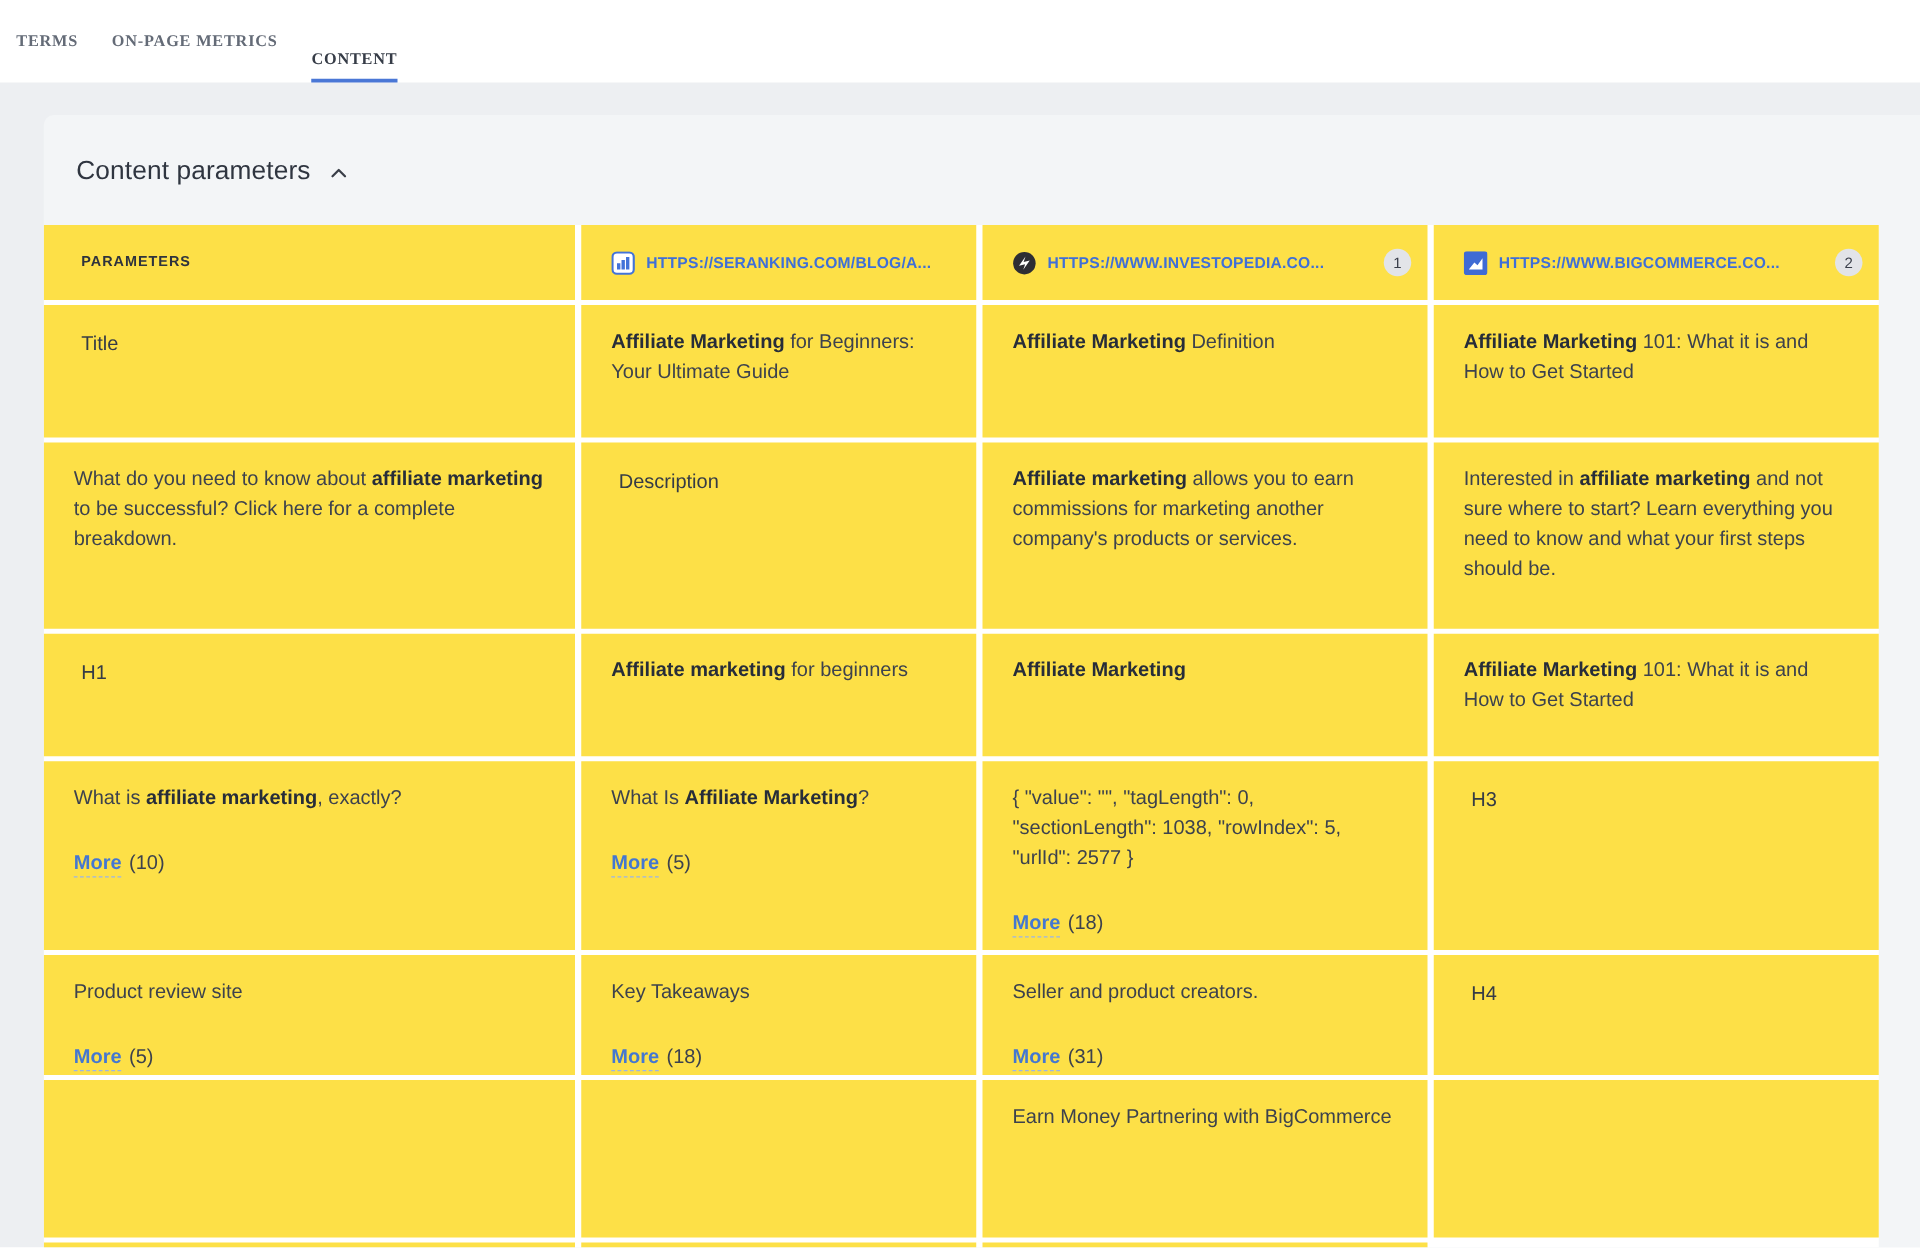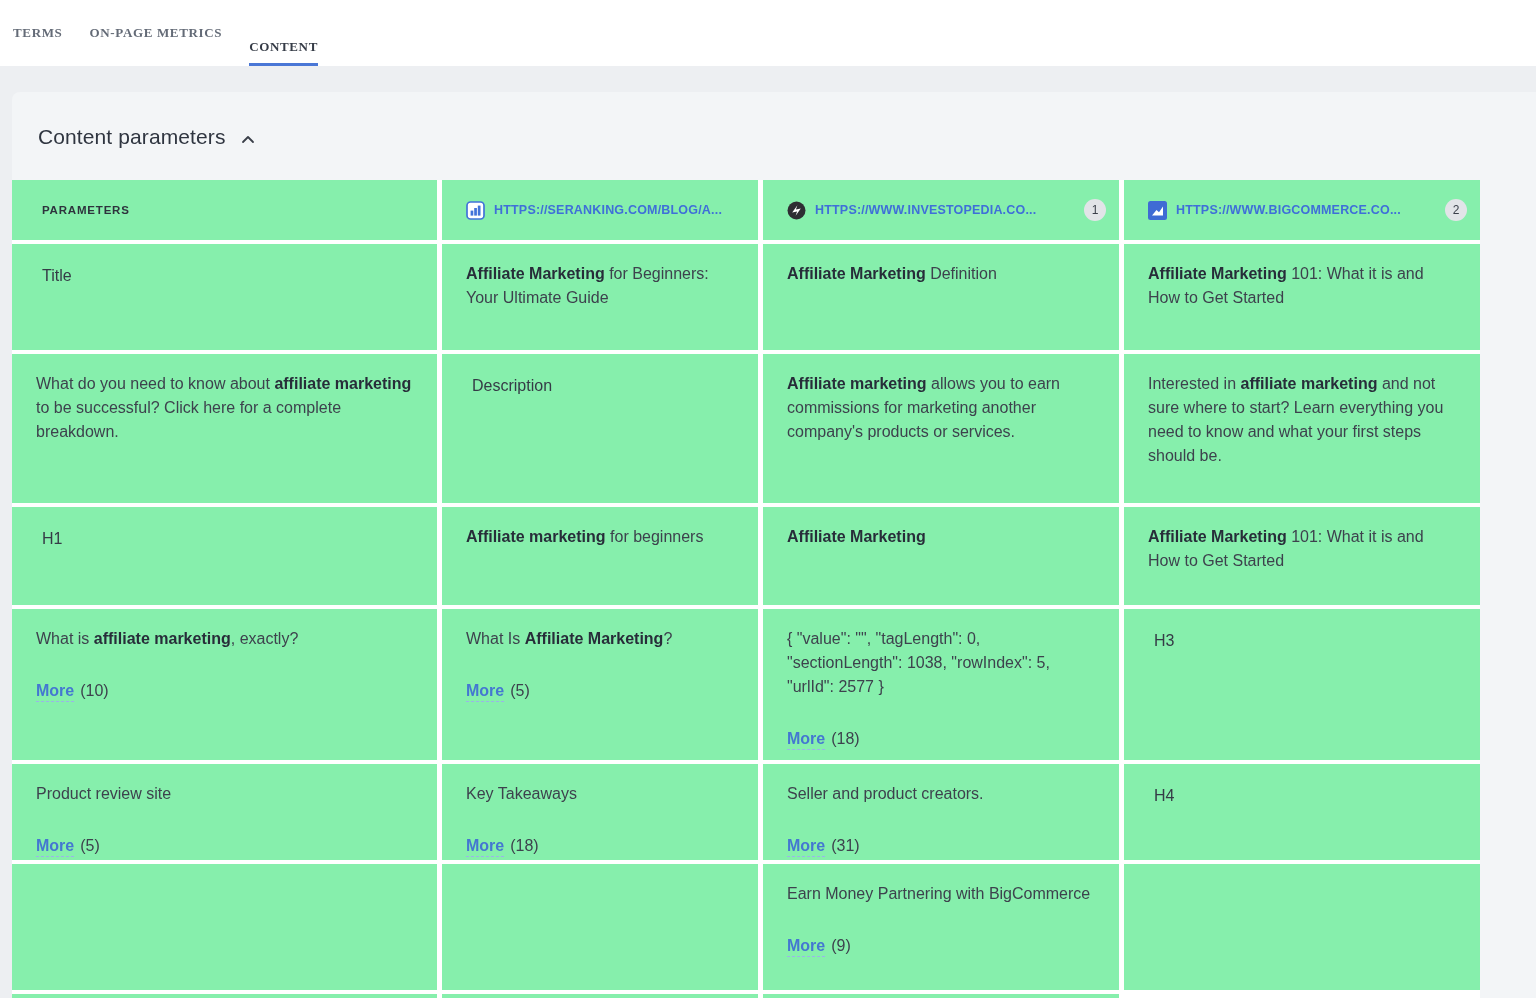--- a/index.html
+++ b/index.html
@@ -35,20 +35,21 @@
     color: #363c47;
     border-bottom-color: #4a77d6;
     margin-top: 28px;
   }
 
   
   .page {
     background: #edeff2;
     height: 932px;
     padding-top: 26px;
+    padding-left: 23px;
   }
   .panel {
     margin-left: 12px;
     height: 906px;
     background: #f3f5f7;
     border-radius: 8px 0 0 0;
     overflow: hidden;
   }
   .panel-header {
     display: flex;
@@ -72,21 +73,21 @@
 
   
   .grid {
     display: grid;
     grid-template-columns: 425px 316px 356px 356px;
     gap: 4px 5px;
     background: #ffffff;
     width: 1468px;
   }
   .cell {
-    background: #86efac;
+    background: #fde047;
     padding: 18px 24px;
     font-size: 16px;
     line-height: 24px;
     color: #3d424d;
   }
   .cell b {
     color: #272d39;
     font-weight: 700;
   }
   .param-cell {
@@ -266,21 +267,20 @@
         </div>
         <div class="cell param-cell">H4</div>
         <div class="cell body-cell">
           <div class="cell-text"></div>
         </div>
         <div class="cell body-cell">
           <div class="cell-text"></div>
         </div>
         <div class="cell body-cell">
           <div class="cell-text"><span>Earn Money Partnering with BigCommerce</span></div>
-          <div class="more-row"><a class="more-link">More</a><span class="more-count">(9)</span></div>
         </div>
         <div class="cell"></div>
         <div class="cell"></div>
         <div class="cell"></div>
         <div class="cell"></div>
       </div>
   </div>
 </div>
 
 </body></html>

